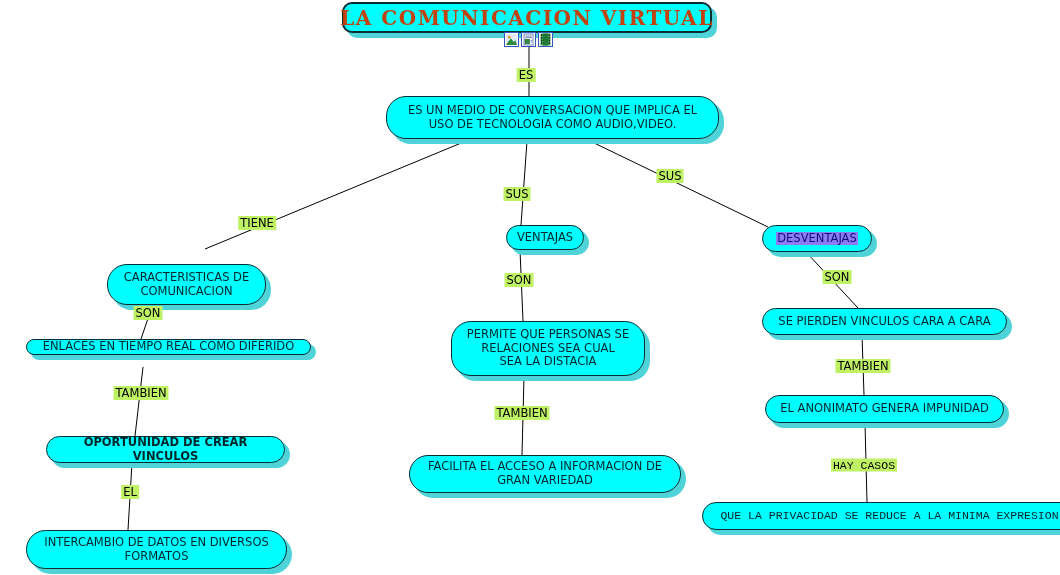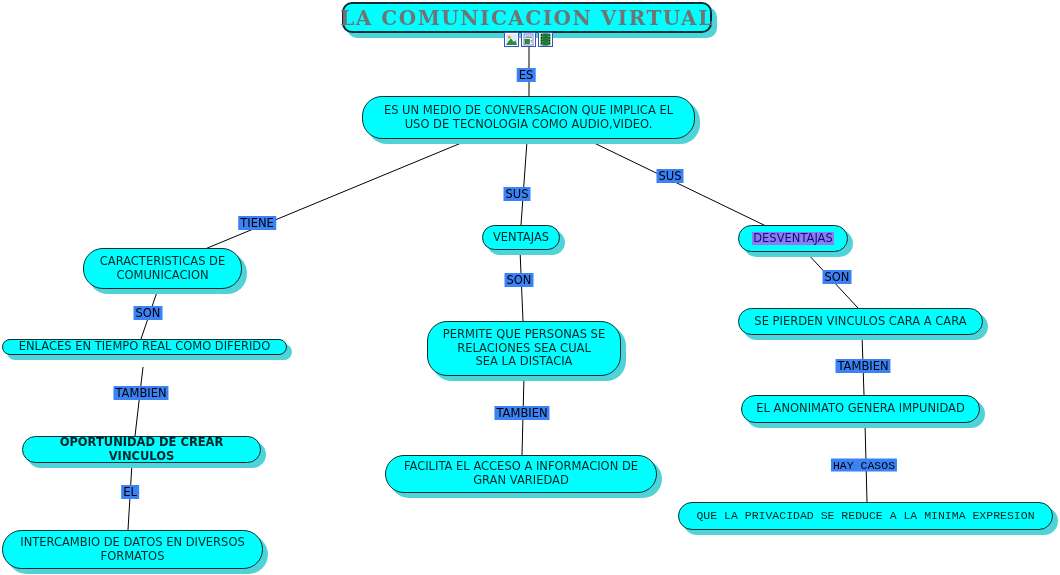--- a/index.html
+++ b/index.html
@@ -23,42 +23,43 @@
     box-shadow: 5px 5px 0 #4ed4d8;
     color: #002629;
     font-size: 11.5px;
     line-height: 1.18;
     text-align: center;
     white-space: pre-line;
     display: flex;
     align-items: center;
     justify-content: center;
     padding: 2px 6px;
+    margin-left: 24px;
   }
   .title-node {
     position: absolute;
     box-sizing: border-box;
     background: #00ffff;
     border: 2px solid #062d30;
     border-radius: 10px;
     box-shadow: 5px 5px 0 #4ed4d8;
-    color: #737373;
+    color: #c2410c;
     font-family: "DejaVu Serif", "Liberation Serif", serif;
     font-weight: bold;
     font-size: 20px;
     letter-spacing: 1.5px;
     display: flex;
     align-items: center;
     justify-content: center;
     white-space: nowrap;
   }
   .link-label {
     position: absolute;
     transform: translate(-50%, -50%);
-    background: #3b82f6;
+    background: #bef264;
     color: #000000;
     font-size: 11.5px;
     padding: 0 2px;
     white-space: nowrap;
   }
   .hl {
     background: #8c7bf4;
     color: #101078;
     padding: 0 1px;
   }
@@ -125,21 +126,21 @@
         <rect x="10.6" y="5" width="1.4" height="1.6" fill="#0c2c12"></rect>
         <rect x="10.6" y="7.7" width="1.4" height="1.6" fill="#0c2c12"></rect>
         <rect x="10.6" y="10.4" width="1.4" height="1.6" fill="#0c2c12"></rect>
       </svg>
     </span>
   </div>
 
   <div class="node" style="left:362px; top:96px; width:333px; height:43px;">ES UN MEDIO DE CONVERSACION QUE IMPLICA EL
 USO DE TECNOLOGIA COMO AUDIO,VIDEO.</div>
 
-  <div class="node" style="left:83px; top:248px; width:159px; height:41px;">CARACTERISTICAS DE
+  <div class="node" style="left:83px; top:264px; width:159px; height:41px;">CARACTERISTICAS DE
 COMUNICACION</div>
 
   <div class="node" style="left:482px; top:225px; width:78px; height:25px;">VENTAJAS</div>
 
   <div class="node" style="left:738px; top:225px; width:110px; height:27px;">
     <span class="hl">DESVENTAJAS</span>
   </div>
 
   <div class="node" style="left:2px; top:339px; width:285px; height:16px;">ENLACES EN TIEMPO REAL COMO DIFERIDO</div>
 

